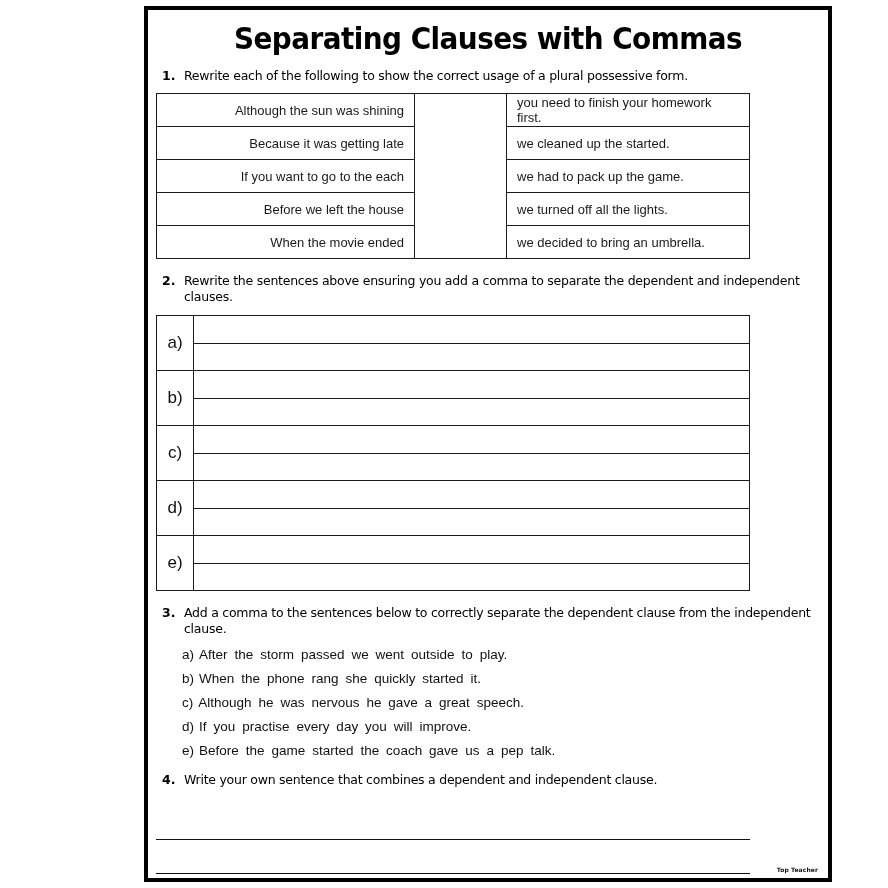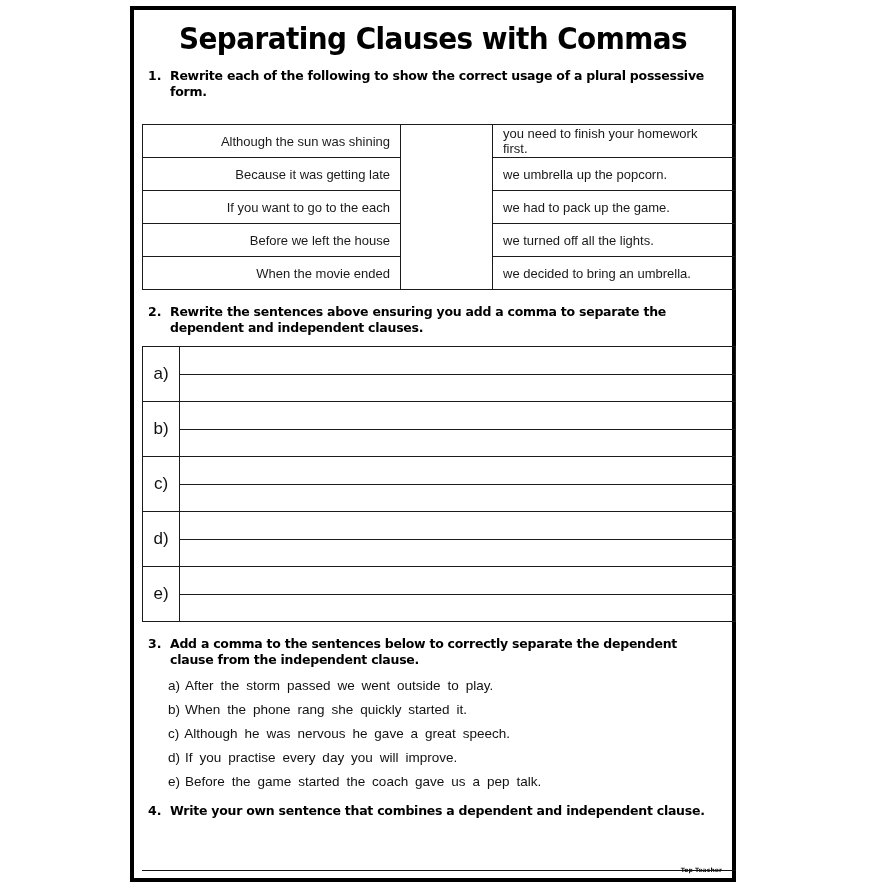--- a/index.html
+++ b/index.html
@@ -10,23 +10,23 @@
   body {
     width: 888px;
     height: 888px;
     overflow: hidden;
     font-family: "Liberation Sans", sans-serif;
     -webkit-font-smoothing: antialiased;
   }
 
   #worksheet-page {
     position: absolute;
-    left: 130px;
+    left: 144px;
     top: 6px;
-    width: 606px;
+    width: 688px;
     height: 876px;
     background: #ffffff;
     border: 4px solid #000000;
     box-sizing: border-box;
   }
 
   #page-inner {
     position: absolute;
     left: 0;
     top: 0;
@@ -61,31 +61,31 @@
     font-weight: bold;
     font-size: 12.5px;
     width: 30px;
     flex: 0 0 30px;
     padding-left: 8px;
     box-sizing: border-box;
     color: #000;
   }
   .question-text {
     font-family: "DejaVu Sans", sans-serif;
-    font-weight: bold;
+    font-weight: normal;
     font-size: 12.5px;
     line-height: 1.28;
     color: #000;
     flex: 1 1 auto;
     letter-spacing: -0.25px;
   }
 
   
   #clause-table {
-    margin-top: 24px;
+    margin-top: 9px;
     margin-left: 2px;
     width: 594px;
     border-collapse: collapse;
     table-layout: fixed;
   }
   #clause-table td {
     border: 1.6px solid #1b1b1b;
     height: 32px;
     padding: 0 10px;
     font-family: "Liberation Sans", sans-serif;
@@ -210,21 +210,21 @@
     <table id="clause-table">
       <tbody>
         <tr>
           <td class="dep-cell">Although the sun was shining</td>
           <td class="mid-cell"></td>
           <td class="indep-cell">you need to finish your homework first.</td>
         </tr>
         <tr>
           <td class="dep-cell">Because it was getting late</td>
           <td class="mid-cell"></td>
-          <td class="indep-cell">we umbrella up the popcorn.</td>
+          <td class="indep-cell">we cleaned up the started.</td>
         </tr>
         <tr>
           <td class="dep-cell">If you want to go to the each</td>
           <td class="mid-cell"></td>
           <td class="indep-cell">we had to pack up the game.</td>
         </tr>
         <tr>
           <td class="dep-cell">Before we left the house</td>
           <td class="mid-cell"></td>
           <td class="indep-cell">we turned off all the lights.</td>

